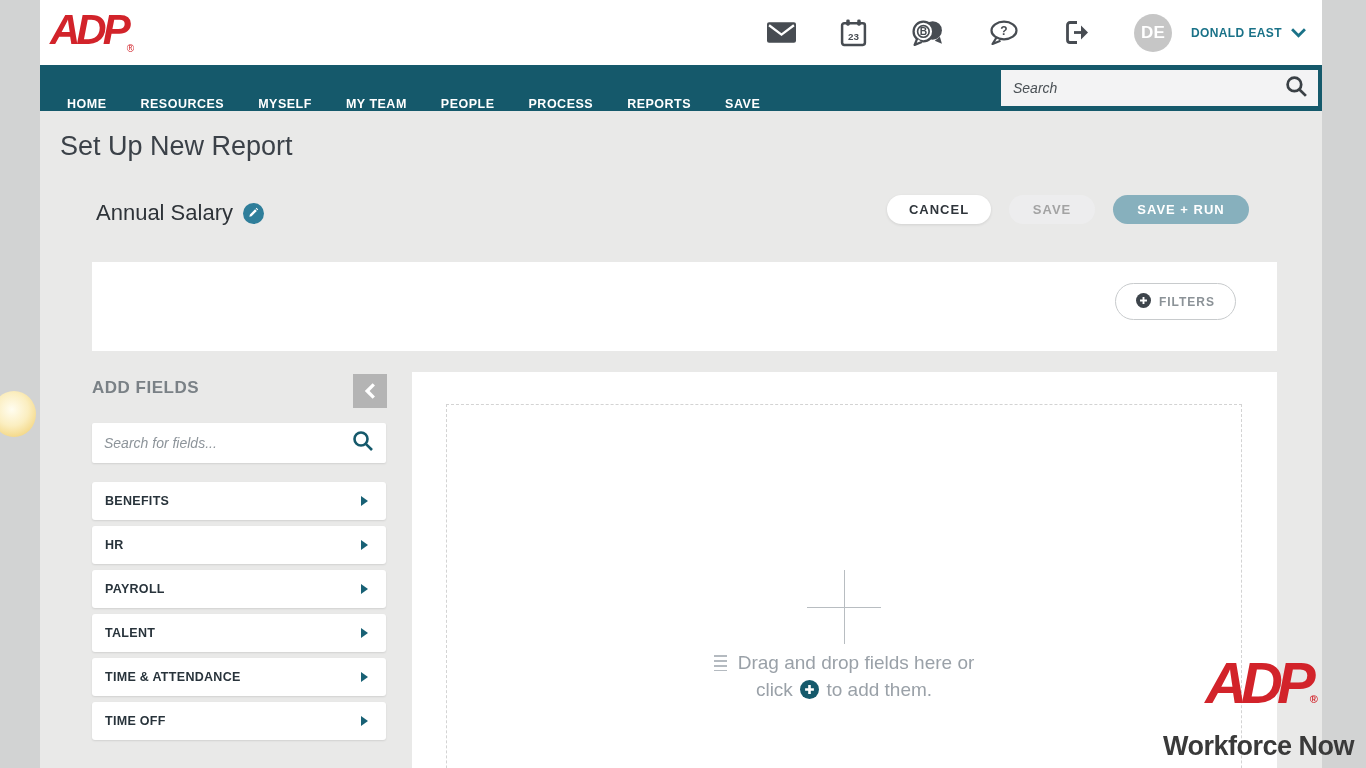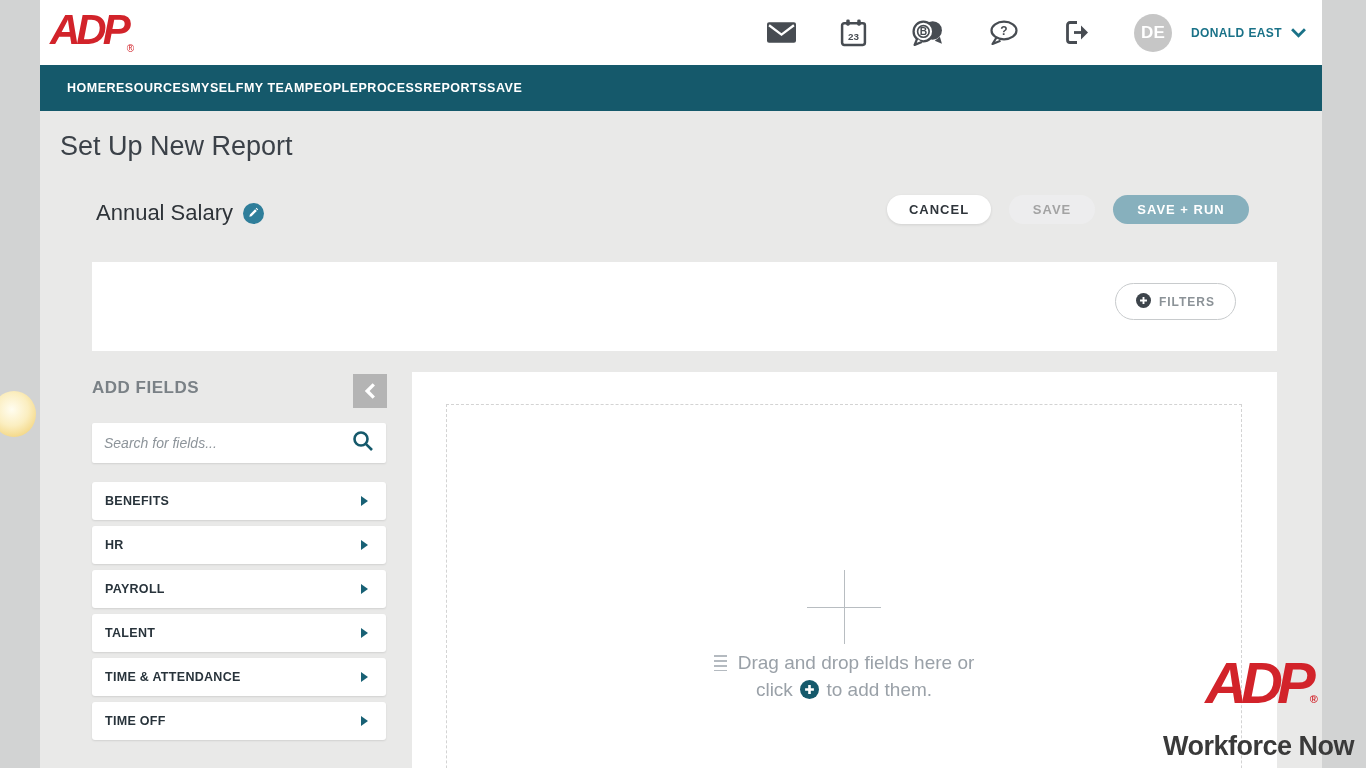--- a/index.html
+++ b/index.html
@@ -15,21 +15,21 @@
   .adp-logo .adp-reg { font-size:10px; color:#d2232a; vertical-align:bottom; }
   .top-icons { position:absolute; right:16px; top:0; height:65px; display:flex; align-items:center; gap:44px; }
   .ticon { display:inline-flex; align-items:center; justify-content:center; cursor:pointer; }
   .user-chip { display:flex; align-items:center; gap:9px; cursor:pointer; }
   .avatar { width:38px; height:38px; border-radius:50%; background:#c6c6c6; color:#ffffff;
             font-size:17px; font-weight:bold; display:flex; align-items:center; justify-content:center; }
   .username { font-size:12px; font-weight:bold; color:#1a7288; letter-spacing:.4px;margin-left:10px; }
 
   
   .navbar { position:absolute; top:65px; left:0; width:100%; height:46px; background:#15596b; }
-  .nav-items { position:absolute; left:27px; top:0; height:46px; display:flex; align-items:center; }
+  .nav-items { position:absolute; left:27px; top:0; height:46px; display:flex; align-items:flex-end; gap:34px; }
   .nav-item { color:#ffffff; font-size:12.5px; font-weight:bold; letter-spacing:.5px; text-decoration:none; cursor:pointer; }
   .nav-search { position:absolute; right:4px; top:5px; width:317px; height:36px; background:#f3f3f4;
                 display:flex; align-items:center; padding:0 10px 0 12px; }
   .nav-search input { flex:1; border:none; outline:none; background:transparent; font-size:14px;
                       font-family:"Liberation Sans", sans-serif; color:#33383d; }
   .nav-search input::placeholder { font-style:italic; color:#4a5055; }
 
   
   .page-title { position:absolute; left:20px; top:131px; font-size:27px; font-weight:400; color:#3b4148; }
   .report-row { position:absolute; left:56px; top:200px; display:flex; align-items:center; gap:10px; }
@@ -158,20 +158,29 @@
   <nav class="navbar">
     <div class="nav-items">
       <a class="nav-item">HOME</a>
       <a class="nav-item">RESOURCES</a>
       <a class="nav-item">MYSELF</a>
       <a class="nav-item">MY TEAM</a>
       <a class="nav-item">PEOPLE</a>
       <a class="nav-item">PROCESS</a>
       <a class="nav-item">REPORTS</a>
       <a class="nav-item">SAVE</a>
+    </div>
+    <div class="nav-search">
+      <input type="text" placeholder="Search" style="">
+      <span>
+        <svg width="23" height="23" viewBox="0 0 22 22">
+            <circle cx="9" cy="9" r="6.5" stroke="#3a4045" stroke-width="2.6" fill="none"></circle>
+            <path d="M13.8 13.8L20 20" stroke="#3a4045" stroke-width="2.6"></path>
+          </svg>
+      </span>
     </div>
   </nav>
 
   <h1 class="page-title">Set Up New Report</h1>
 
   <div class="report-row">
     <span class="report-name">Annual Salary</span>
     <span class="edit-badge">
       <svg width="12" height="12" viewBox="0 0 16 16">
           <path fill="#ffffff" d="M10.8 2.9l2.3 2.3-7 7-3 .8.8-3zM13.9 4.4l-2.3-2.3 1-1 2.3 2.3z"></path>

